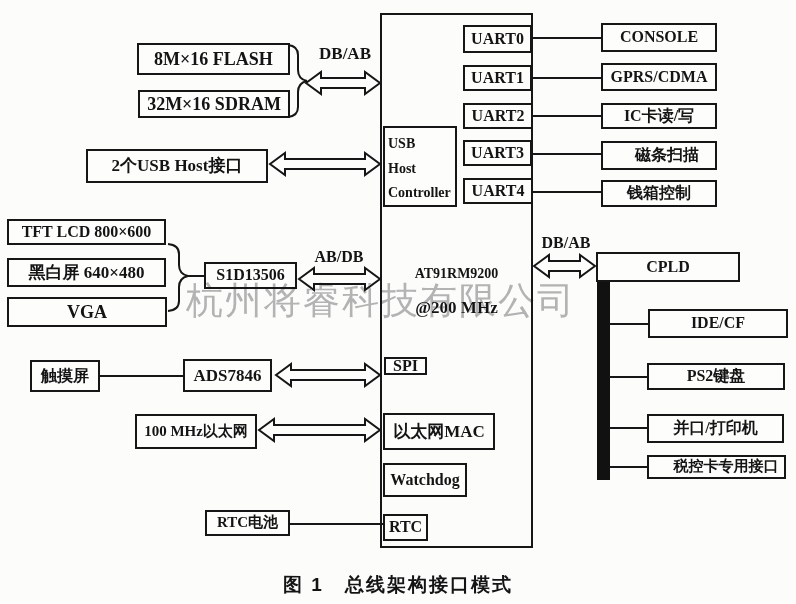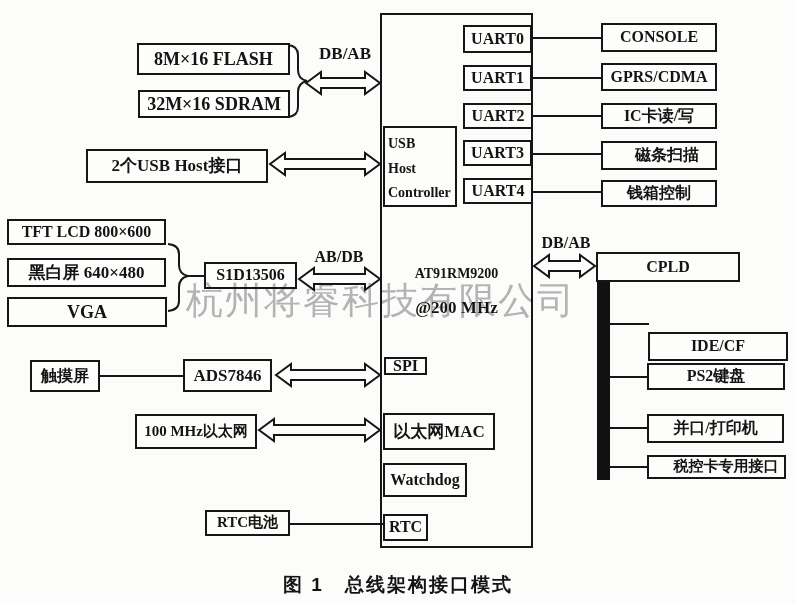--- a/index.html
+++ b/index.html
@@ -64,21 +64,21 @@
   #ethmac  {left:383px;top:413px;width:112px;height:37px;font-size:17px;}
   #watchdog{left:383px;top:463px;width:84px;height:34px;font-size:16px;}
   #rtcbox  {left:383px;top:514px;width:45px;height:27px;font-size:16px;}
   
   #console {left:601px;top:23px;width:116px;height:29px;font-size:16px;}
   #gprs    {left:601px;top:63px;width:116px;height:28px;font-size:16px;}
   #iccard  {left:601px;top:103px;width:116px;height:26px;font-size:16px;}
   #mag     {left:601px;top:141px;width:116px;height:29px;font-size:16px;padding-left:16px;}
   #cash    {left:601px;top:180px;width:116px;height:27px;font-size:16px;}
   #cpld    {left:596px;top:252px;width:144px;height:30px;font-size:16px;}
-  #idecf   {left:648px;top:309px;width:140px;height:29px;font-size:16px;margin-top:23px;}
+  #idecf   {left:648px;top:309px;width:140px;height:29px;font-size:16px;}
   #ps2     {left:647px;top:363px;width:138px;height:27px;font-size:16px;}
   #parallel{left:647px;top:414px;width:137px;height:29px;font-size:16px;}
   #taxcard {left:647px;top:455px;width:139px;height:24px;font-size:15px;padding-left:19px;}
   
   #lbl-dbab1{left:310px;top:44px;width:70px;font-size:17px;}
   #lbl-abdb {left:308px;top:248px;width:62px;font-size:16px;}
   #lbl-dbab2{left:533px;top:234px;width:66px;font-size:16px;}
 </style>
 </head>
 <body>

